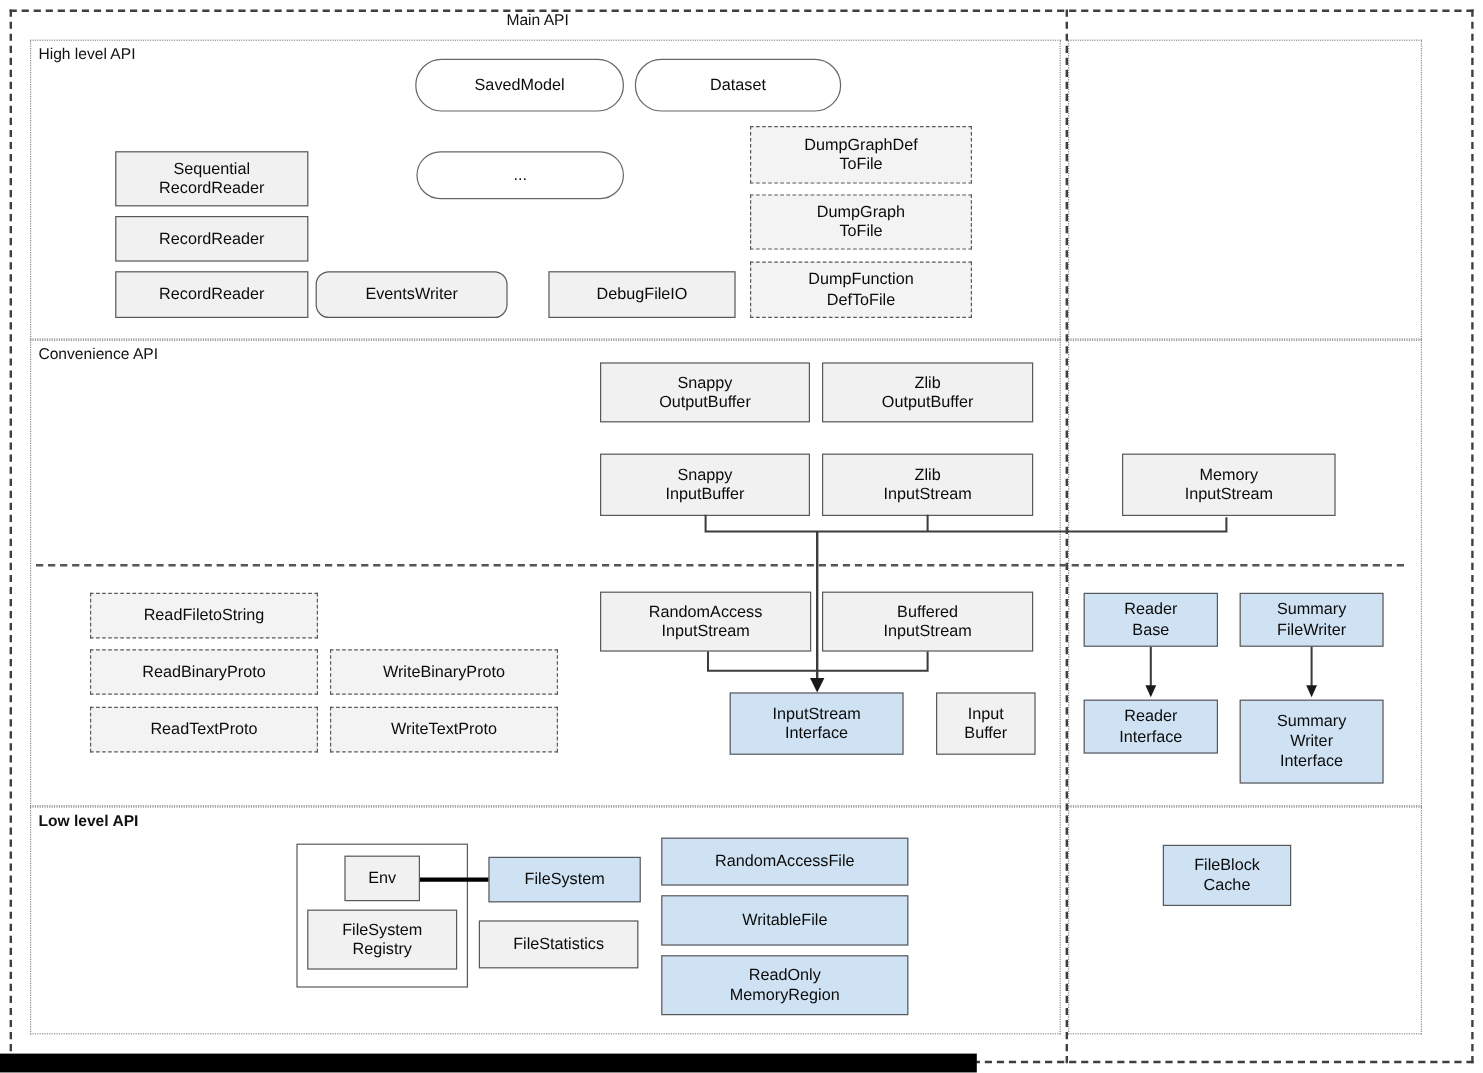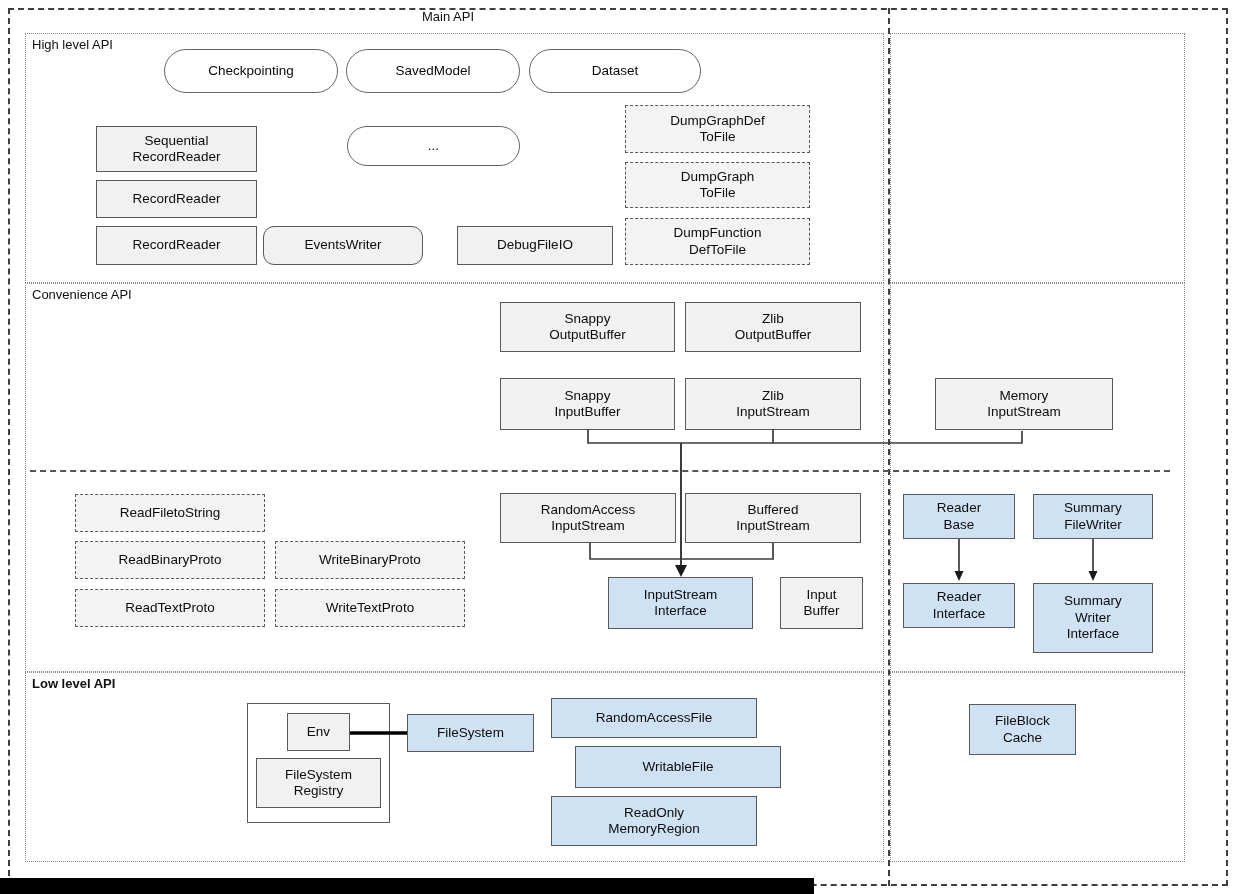--- a/index.html
+++ b/index.html
@@ -46,21 +46,20 @@
   <div class="abs region" style="left:890px;top:33px;width:295px;height:250px;"></div>
   <div class="abs region" style="left:890px;top:283px;width:295px;height:389px;"></div>
   <div class="abs region" style="left:890px;top:672px;width:295px;height:190px;"></div>
 
   <div class="abs seclabel" style="left:32px;top:37px;">High level API</div>
   <div class="abs seclabel" style="left:32px;top:287px;">Convenience API</div>
   <div class="abs seclabel" style="left:32px;top:676px;font-weight:bold;">Low level API</div>
 
   <div class="abs dashdot" style="left:30px;top:470px;width:1140px;"></div>
 
-  <div class="abs node pill" style="left:164px;top:49px;width:174px;height:44px;">Checkpointing</div>
   <div class="abs node pill" style="left:346px;top:49px;width:174px;height:44px;">SavedModel</div>
   <div class="abs node pill" style="left:529px;top:49px;width:172px;height:44px;">Dataset</div>
   <div class="abs node pill" style="left:347px;top:126px;width:173px;height:40px;">...</div>
 
   <div class="abs node gray" style="left:96px;top:126px;width:161px;height:46px;">Sequential
 RecordReader</div>
   <div class="abs node gray" style="left:96px;top:180px;width:161px;height:38px;">RecordReader</div>
   <div class="abs node gray" style="left:96px;top:226px;width:161px;height:39px;">RecordReader</div>
   <div class="abs node gray" style="left:263px;top:226px;width:160px;height:39px;border-radius:11px;">EventsWriter</div>
   <div class="abs node gray" style="left:457px;top:226px;width:156px;height:39px;">DebugFileIO</div>
@@ -106,22 +105,23 @@
 Interface</div>
   <div class="abs node blue" style="left:1033px;top:583px;width:120px;height:70px;">Summary
 Writer
 Interface</div>
 
   <div class="abs holder" style="left:247px;top:703px;width:143px;height:120px;"></div>
   <div class="abs node gray" style="left:287px;top:713px;width:63px;height:38px;">Env</div>
   <div class="abs node blue" style="left:407px;top:714px;width:127px;height:38px;">FileSystem</div>
   <div class="abs node gray" style="left:256px;top:758px;width:125px;height:50px;">FileSystem
 Registry</div>
+  <div class="abs node gray" style="left:399px;top:767px;width:133px;height:40px;">FileStatistics</div>
   <div class="abs node blue" style="left:551px;top:698px;width:206px;height:40px;">RandomAccessFile</div>
-  <div class="abs node blue" style="left:551px;top:746px;width:206px;height:42px;margin-left:24px;">WritableFile</div>
+  <div class="abs node blue" style="left:551px;top:746px;width:206px;height:42px;">WritableFile</div>
   <div class="abs node blue" style="left:551px;top:796px;width:206px;height:50px;">ReadOnly
 MemoryRegion</div>
   <div class="abs node blue" style="left:969px;top:704px;width:107px;height:51px;">FileBlock
 Cache</div>
 
   <svg class="wires" width="1236" height="894" viewBox="0 0 1236 894">
     <g stroke="#3c3c3c" stroke-width="1.7" fill="none">
 
       <path d="M588,429 V443 H1022 V431 M773,429 V443"></path>
 

